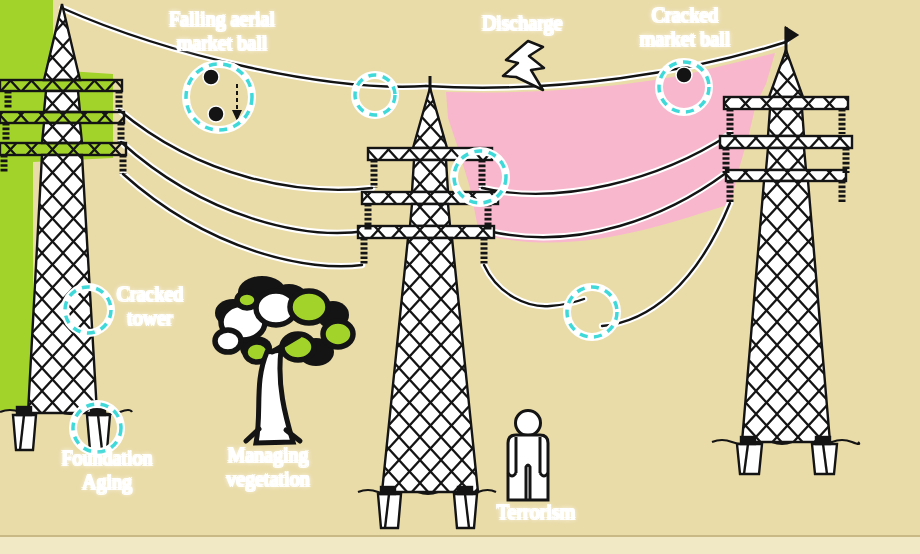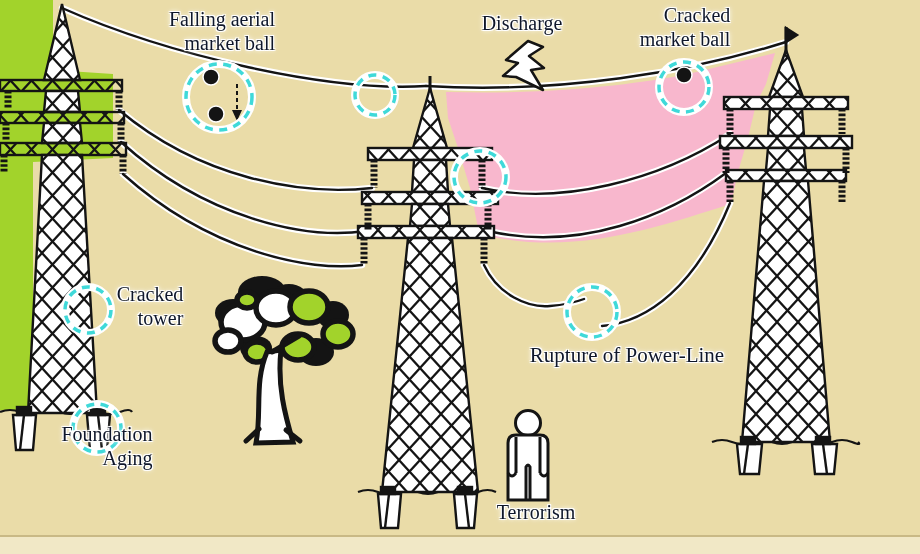--- a/index.html
+++ b/index.html
@@ -1,20 +1,20 @@
 <!DOCTYPE html>
 <html><head>
 <meta charset="utf-8">
 <style>
   html,body{margin:0;padding:0;background:#888;}
   .stage{position:relative;width:920px;height:554px;overflow:hidden;
          font-family:"Liberation Serif","DejaVu Serif",serif;}
   .stage svg{position:absolute;left:0;top:0;}
-  .lbl{position:absolute;transform:translateX(-50%);text-align:right;
-       font-size:20px;line-height:1.18;color:#0f172a;white-space:pre-line;
+  .lbl{position:absolute;transform:translateX(-50%);text-align:center;
+       font-size:20px;line-height:1.18;color:#ffffff;white-space:pre-line;
        text-shadow:-1px -1px 0 #fff,1px -1px 0 #fff,-1px 1px 0 #fff,1px 1px 0 #fff,
                    0 0 4px #fff,0 0 6px #fff;}
   .lbl.big{font-size:21px;}
 </style>
 </head>
 <body>
 
 <div class="stage">
 
 <svg width="920" height="554" viewBox="0 0 920 554">
@@ -207,18 +207,19 @@
   <rect x="0" y="537" width="920" height="17" fill="#F1E8C6"></rect>
 </svg>
 
 <div class="lbl" style="left:222px;top:8px">Falling aerial
 market ball</div>
 <div class="lbl" style="left:522px;top:12px">Discharge</div>
 <div class="lbl" style="left:685px;top:4px">Cracked
 market ball</div>
 <div class="lbl" style="left:150px;top:283px">Cracked
 tower</div>
-<div class="lbl" style="left:107px;top:423px">Foundation
+<div class="lbl" style="left:107px;top:447px">Foundation
 Aging</div>
-<div class="lbl big" style="left:627px;top:343px">Rupture of Power-Line</div>
+<div class="lbl" style="left:268px;top:444px">Managing
+vegetation</div>
 <div class="lbl" style="left:536px;top:501px">Terrorism</div>
 
 </div>
 
 </body></html>

